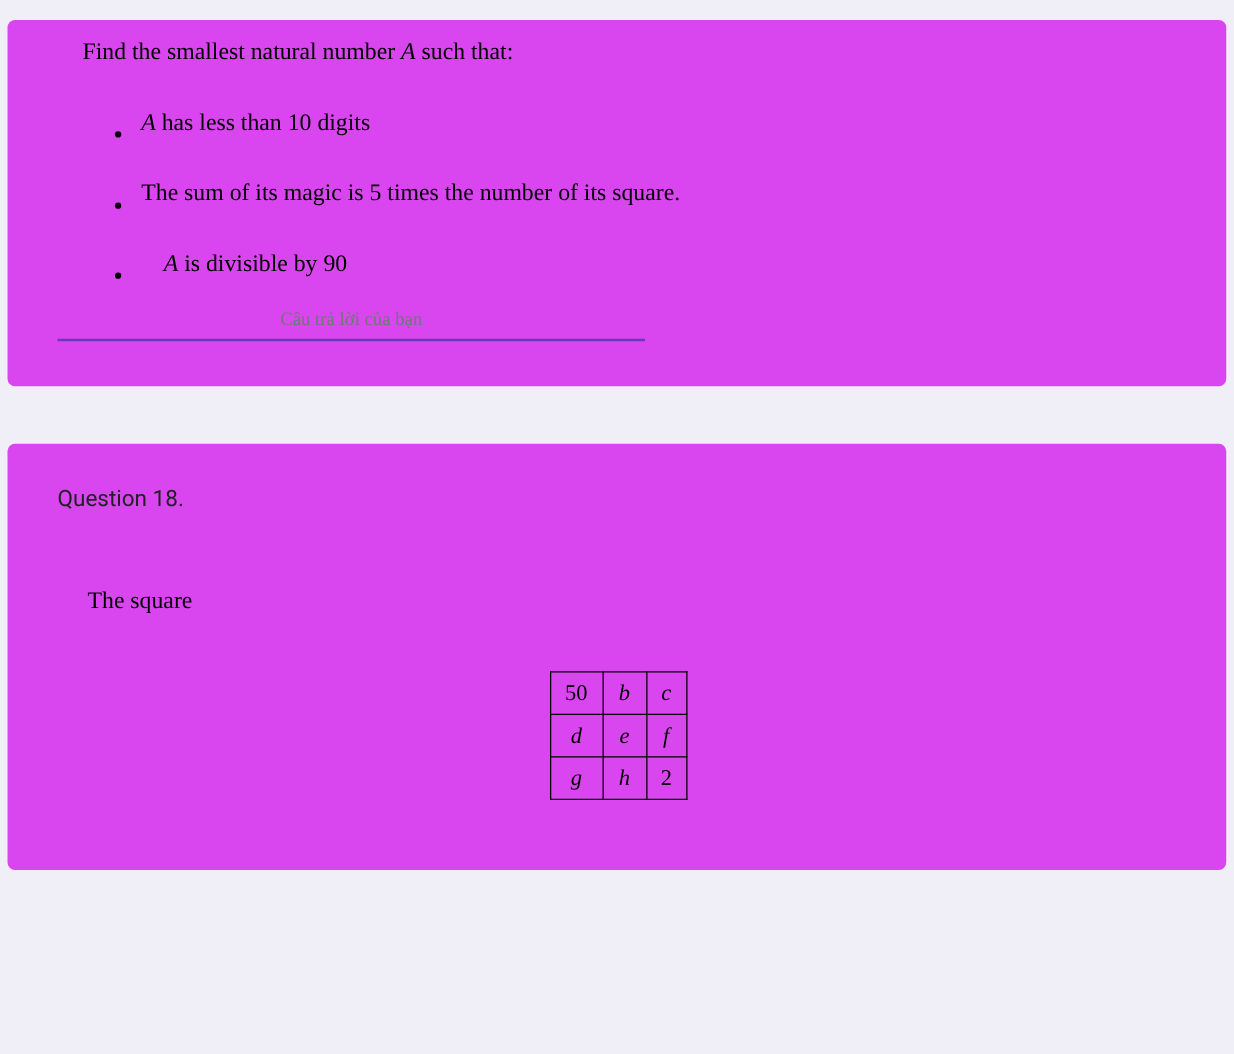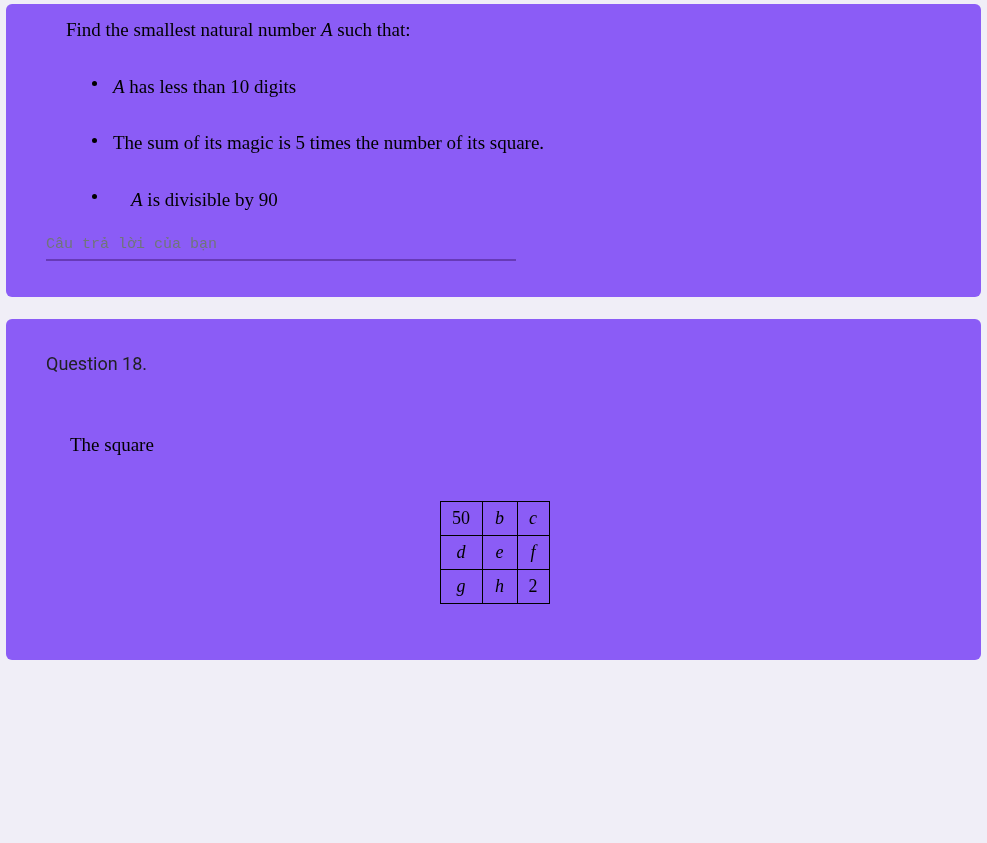--- a/index.html
+++ b/index.html
@@ -3,66 +3,67 @@
   <meta charset="utf-8">
   <style>
     * { box-sizing: border-box; margin: 0; padding: 0; }
     body {
       font-family: Arial, Helvetica, sans-serif;
       background: #f0eef7;
       width: 987px;
       color: #202124;
     }
     .card {
-      background: #8b5cf6;
+      background: #d946ef;
       border-radius: 6px;
-      margin: 4px 6px;
+      margin: 16px 6px;
       padding: 0 0 30px 0;
       position: relative;
     }
     .card1 { padding-bottom: 36px; }
     .card-gap { height: 14px; }
     .q-content {
       font-family: 'Times New Roman', Times, serif;
       font-size: 19px;
       color: #000;
       padding: 12px 60px 0 60px;
       line-height: 1.5;
     }
     .q-intro { margin-bottom: 28px; }
     .bullet-list { padding-left: 26px; }
     .bullet-row {
       display: flex;
-      align-items: center;
+      align-items: flex-end;
       margin-bottom: 28px;
     }
     .bullet-row:last-child { margin-bottom: 18px; gap: 18px; }
     .bullet-dot {
       width: 5px; height: 5px;
       border-radius: 50%;
       background: #000;
       margin-right: 16px;
       position: relative;
       top: -3px;
       flex-shrink: 0;
     }
     .bullet-row > span:last-child { }
     .mi { font-style: italic; }
     .mn { font-family: 'Times New Roman', Times, serif; }
     .answer-wrap { padding: 0 40px 0 40px; margin-top: 10px; }
     .answer-input {
       width: 470px;
       border: none;
       border-bottom: 2px solid #673ab7;
-      font-family: Liberation Mono, monospace;
+      font-family: Liberation Serif, serif;
       font-size: 15px;
       padding: 4px 0 6px 0;
       outline: none;
       background: transparent;
       color: #202124;
+      text-align: center;
     }
     .answer-input::placeholder {
       color: #70757a;
     }
     .q-heading {
       font-family: 'Roboto', Arial, Helvetica, sans-serif;
       font-size: 18px;
       color: #202124;
       padding: 34px 40px 0 40px;
     }

